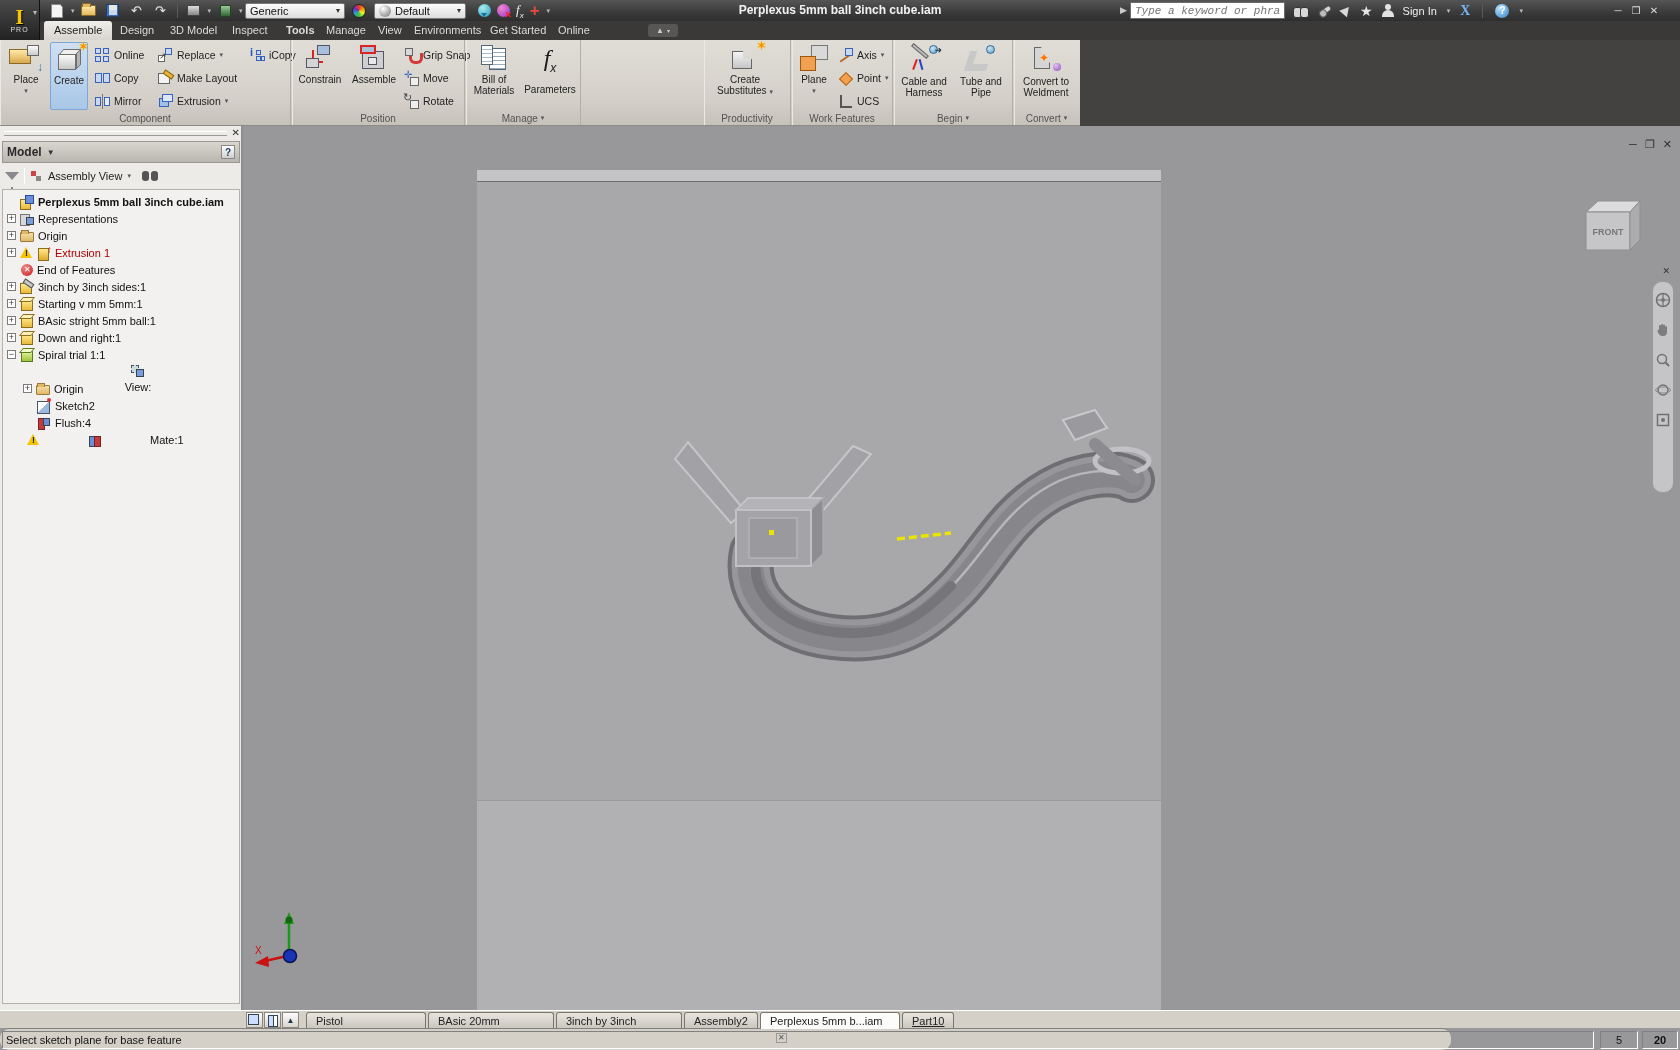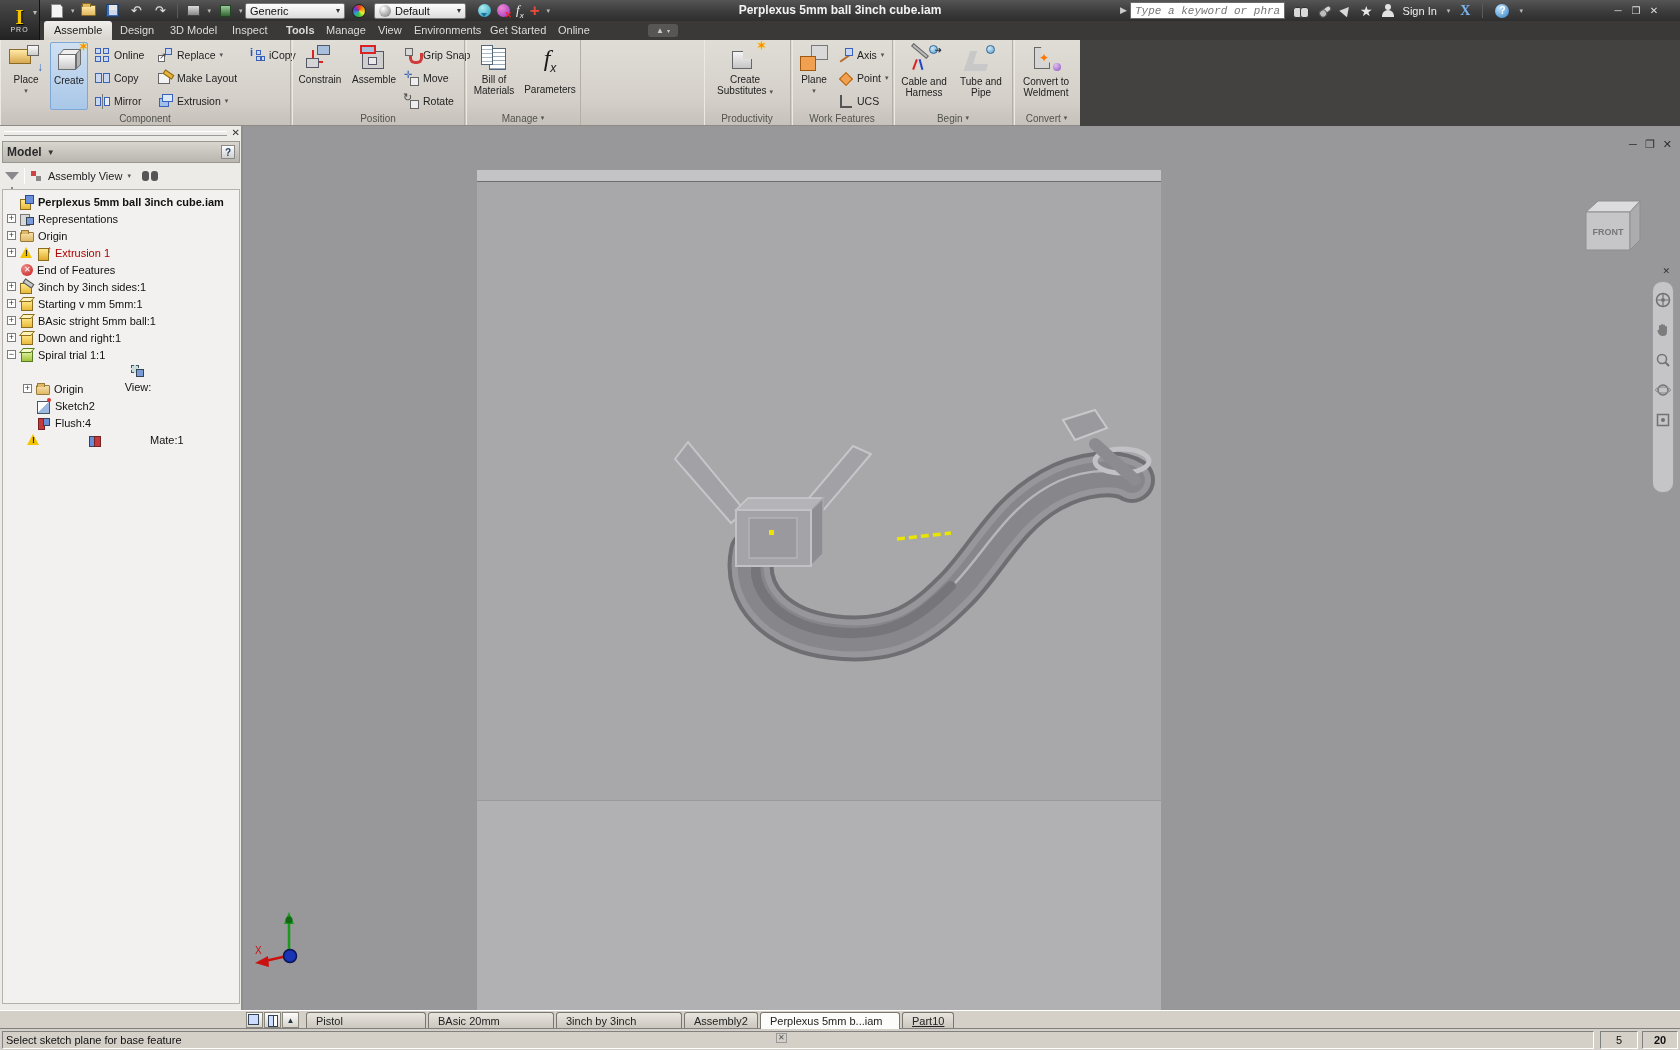--- a/index.html
+++ b/index.html
@@ -250,21 +250,21 @@
   .wico::before{content:"";position:absolute;left:-3px;top:-3px;width:9px;height:9px;border:1px solid #345;background:#cdf;}
   .wico2{position:relative;width:10px;height:10px;}
   .wico2::before{content:"";position:absolute;left:0;top:0;width:4px;height:10px;border:1px solid #345;background:#cdf;}
   .wico2::after{content:"";position:absolute;right:0;top:0;width:3px;height:10px;border:1px solid #345;background:#fff;}
   .doctab{position:absolute;top:1px;height:17px;line-height:16px;padding:0 9px;font-size:11px;color:#222;
     background:linear-gradient(#e8e5df,#c9c5bd);border:1px solid #7a776f;border-bottom:none;border-radius:3px 3px 0 0;}
   .doctab.active{background:#fcfcfa;font-weight:normal;z-index:2;}
   .doctab .closex{display:inline-block;margin-left:6px;font-size:8px;color:#555;border:1px solid #999;padding:0 1px;line-height:8px;vertical-align:1px;}
 
   
-  .statusbar{position:absolute;left:0;top:1028px;width:1680px;height:22px;background:#d4d0c8;border-top:1px solid #808080;}
+  .statusbar{position:absolute;left:0;top:1028px;width:1451px;height:22px;background:#d4d0c8;border-top:1px solid #808080;border-radius:9px;}
   .sb-msg{position:absolute;left:2px;top:2px;width:1592px;height:18px;border:1px solid;border-color:#808080 #fff #fff #808080;
     font-size:11px;color:#111;line-height:17px;padding-left:3px;}
   .sb-cell{position:absolute;top:2px;height:18px;border:1px solid;border-color:#808080 #fff #fff #808080;
     font-size:11px;color:#111;line-height:17px;text-align:center;}
 </style>
 </head>
 <body>
 
 <div class="app">
 

